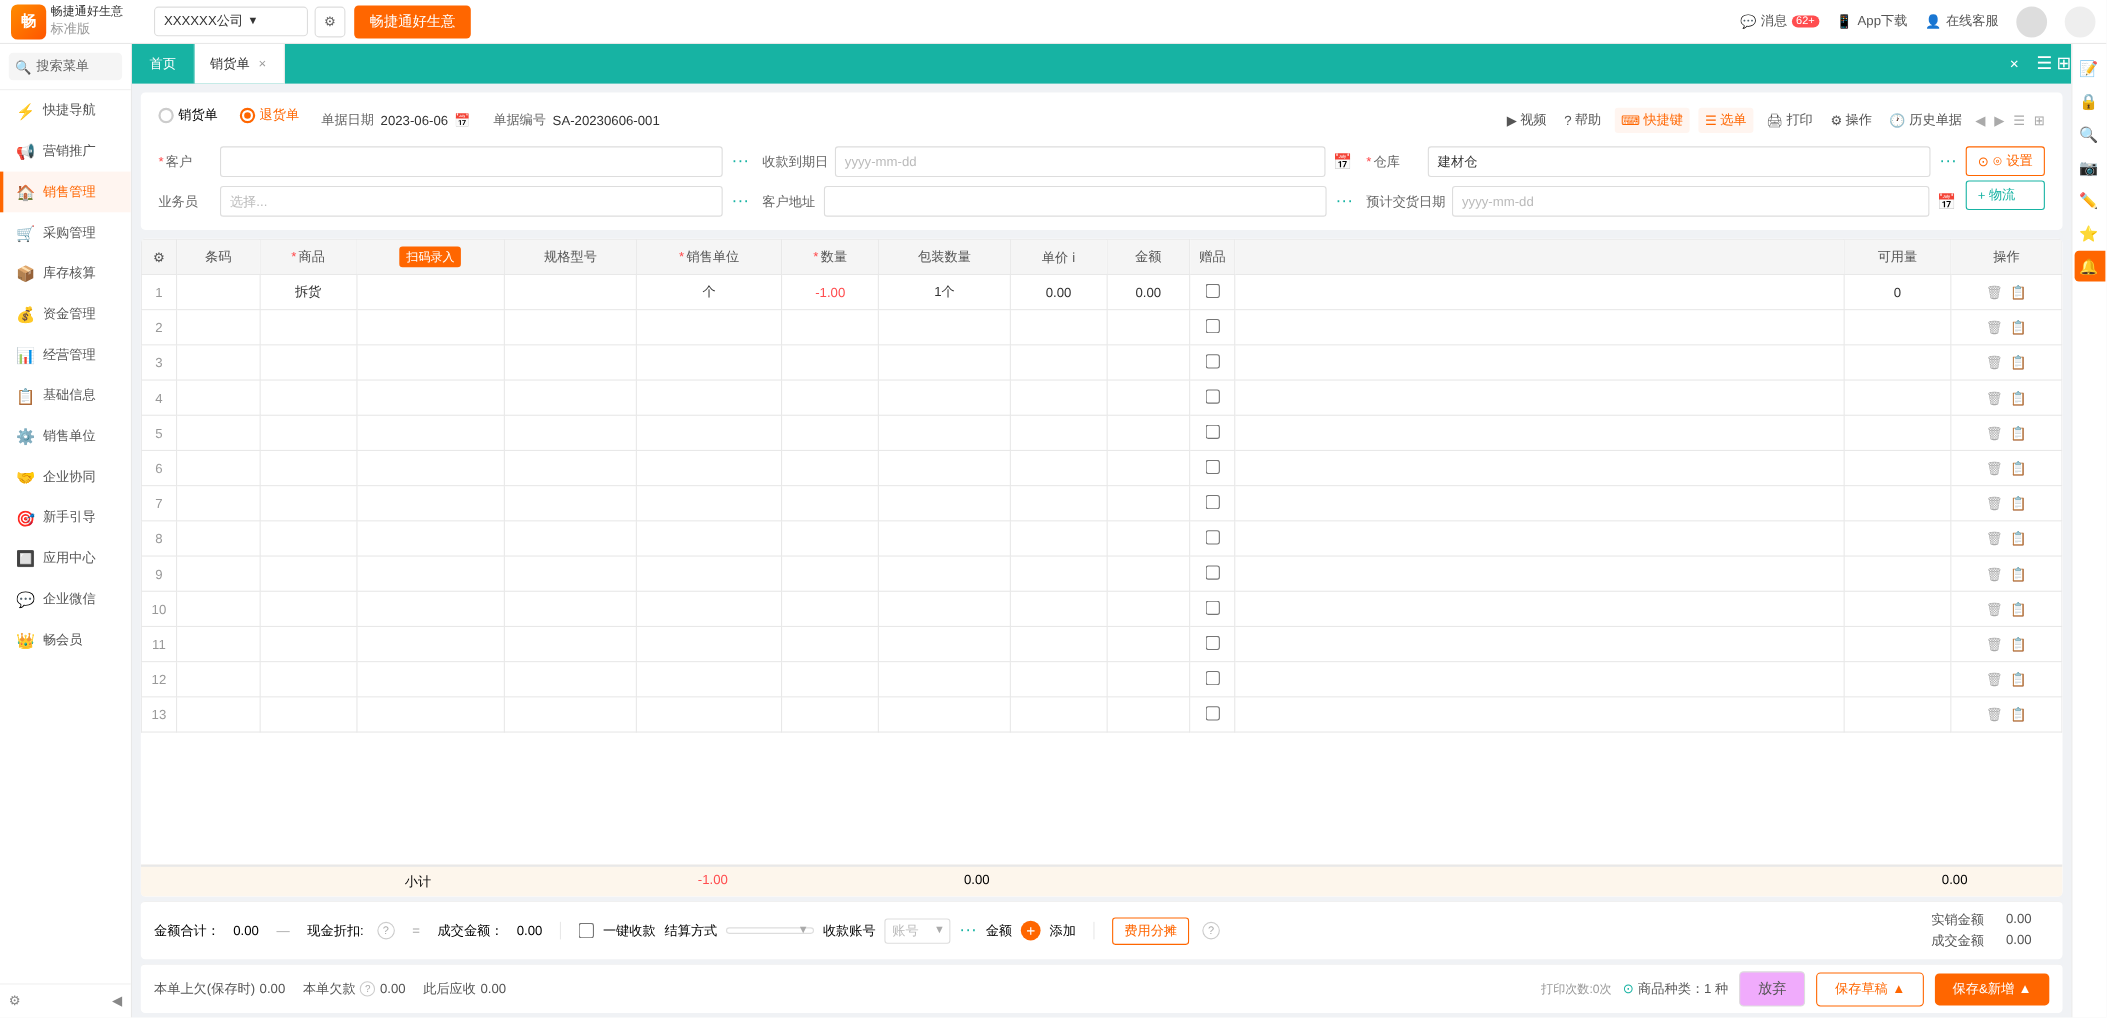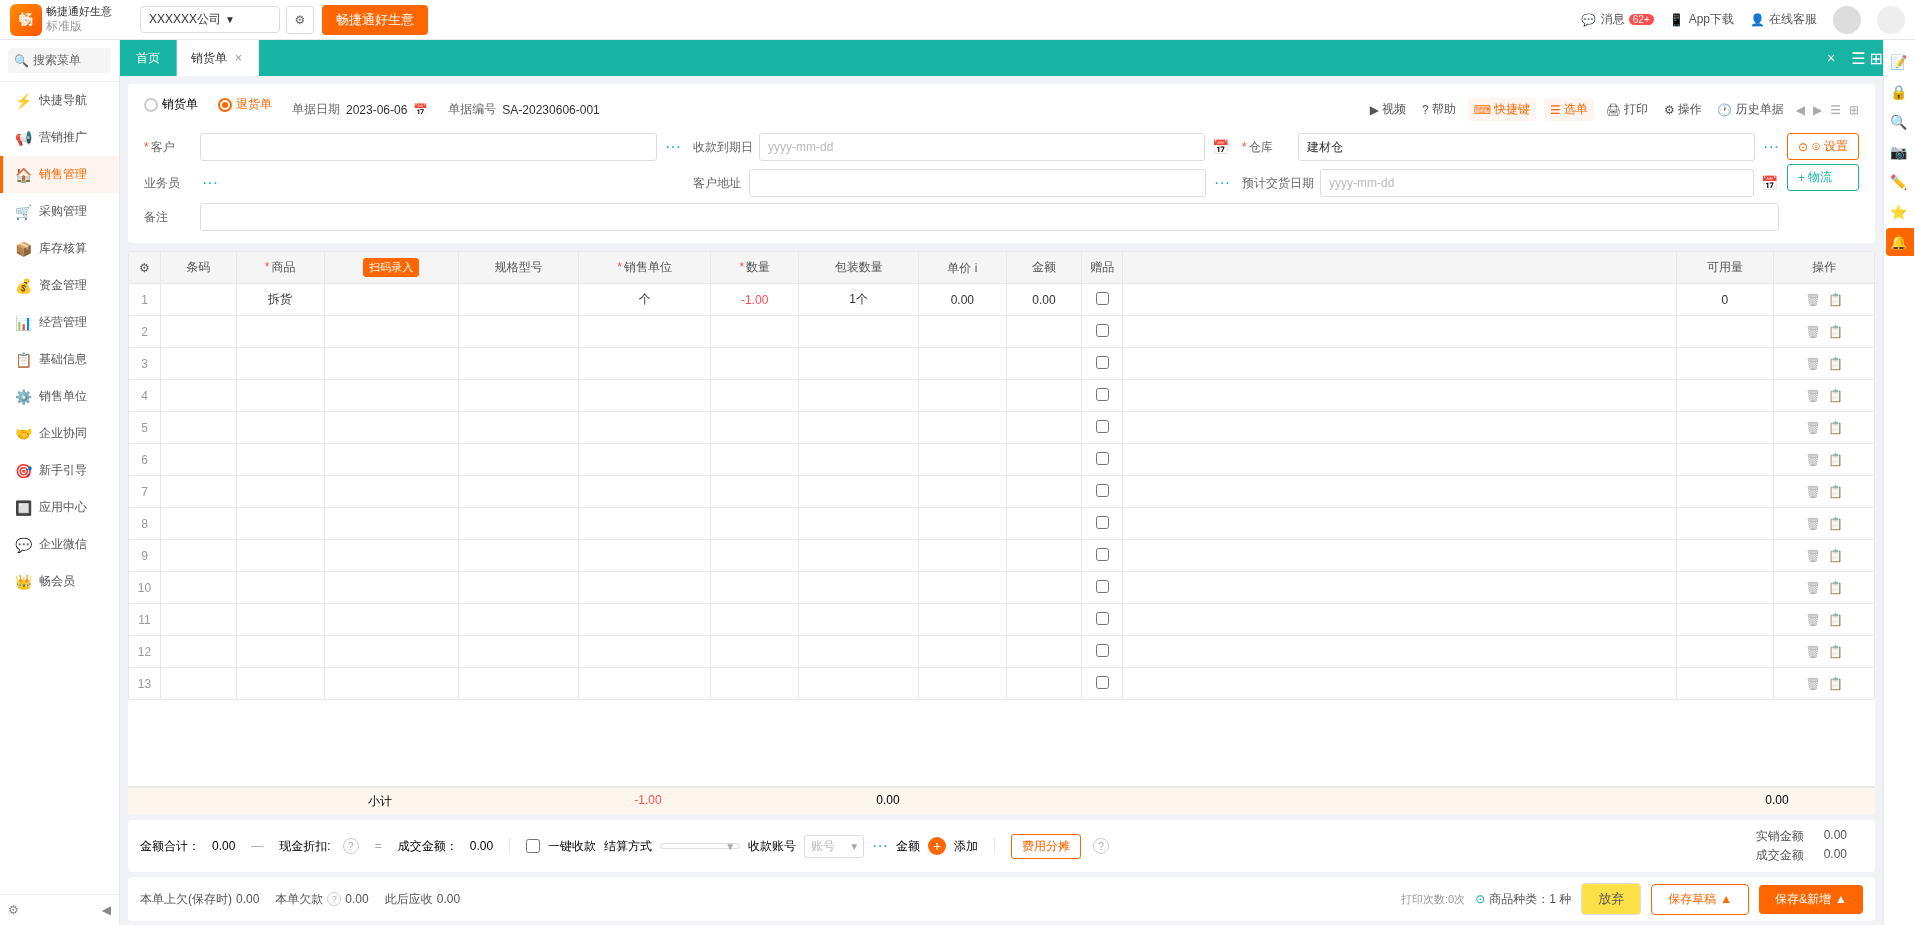--- a/index.html
+++ b/index.html
@@ -316,21 +316,21 @@
     .footer-info { display: flex; align-items: center; gap: 4px; color: #555; }
     .footer-actions {
       margin-left: auto;
       display: flex; align-items: center; gap: 10px;
     }
     .summary-line { display: flex; justify-content: space-between; gap: 20px; color: #555; }
     .summary-line span:last-child { font-weight: 500; }
 
     
     .btn-discard {
-      border: 1px solid #ddd; background: #fde047;
+      border: 1px solid #ddd; background: #f0abfc;
       color: #555; padding: 6px 16px; border-radius: 4px;
       cursor: pointer; font-size: 13px;
     }
     .btn-save-draft {
       border: 1px solid #ff6600; background: #fff;
       color: #ff6600; padding: 6px 16px; border-radius: 4px;
       cursor: pointer; font-size: 13px; display: flex; align-items: center; gap: 4px;
     }
     .btn-save-new {
       background: #ff6600; color: white;
@@ -587,40 +587,39 @@
             <div class="field-row">
               <span class="field-label required">仓库</span>
               <div class="field-input" style="flex:1;border:1px solid #ddd;border-radius:3px;padding:4px 8px;height:28px;background:#fff;">
                 <span>建材仓</span>
               </div>
               <span class="field-dots">···</span>
             </div>
 
             <div class="field-row">
               <span class="field-label">业务员</span>
+              <div class="field-input placeholder" style="flex:1;border:1px solid #ddd;border-radius:3px;padding:4px 8px;height:28px;background:#fff;">
+                <span style="color:#bbb;">选择...</span>
+              </div>
               <span class="field-dots">···</span>
             </div>
             <div class="field-row">
               <span class="field-label">客户地址</span>
               <div class="field-input" style="flex:1;border:1px solid #ddd;border-radius:3px;padding:4px 8px;height:28px;background:#fff;"></div>
               <span class="field-dots">···</span>
             </div>
             <div class="field-row">
               <span class="field-label">预计交货日期</span>
               <div class="field-input placeholder" style="flex:1;border:1px solid #ddd;border-radius:3px;padding:4px 8px;height:28px;background:#fff;">
                 <span style="color:#bbb;">yyyy-mm-dd</span>
               </div>
               <span class="field-cal">📅</span>
             </div>
           </div>
 
-          <div class="remark-row">
-            <span class="field-label">备注</span>
-            <div style="flex:1;border:1px solid #ddd;border-radius:3px;padding:4px 8px;height:28px;background:#fff;"></div>
-          </div>
         </div>
 
         <div class="action-btns">
           <button class="action-btn-setting">
             <span>⊙</span>
             <span>⊙ 设置</span>
           </button>
           <button class="action-btn-logistics">
             <span>+</span>
             <span>物流</span>

